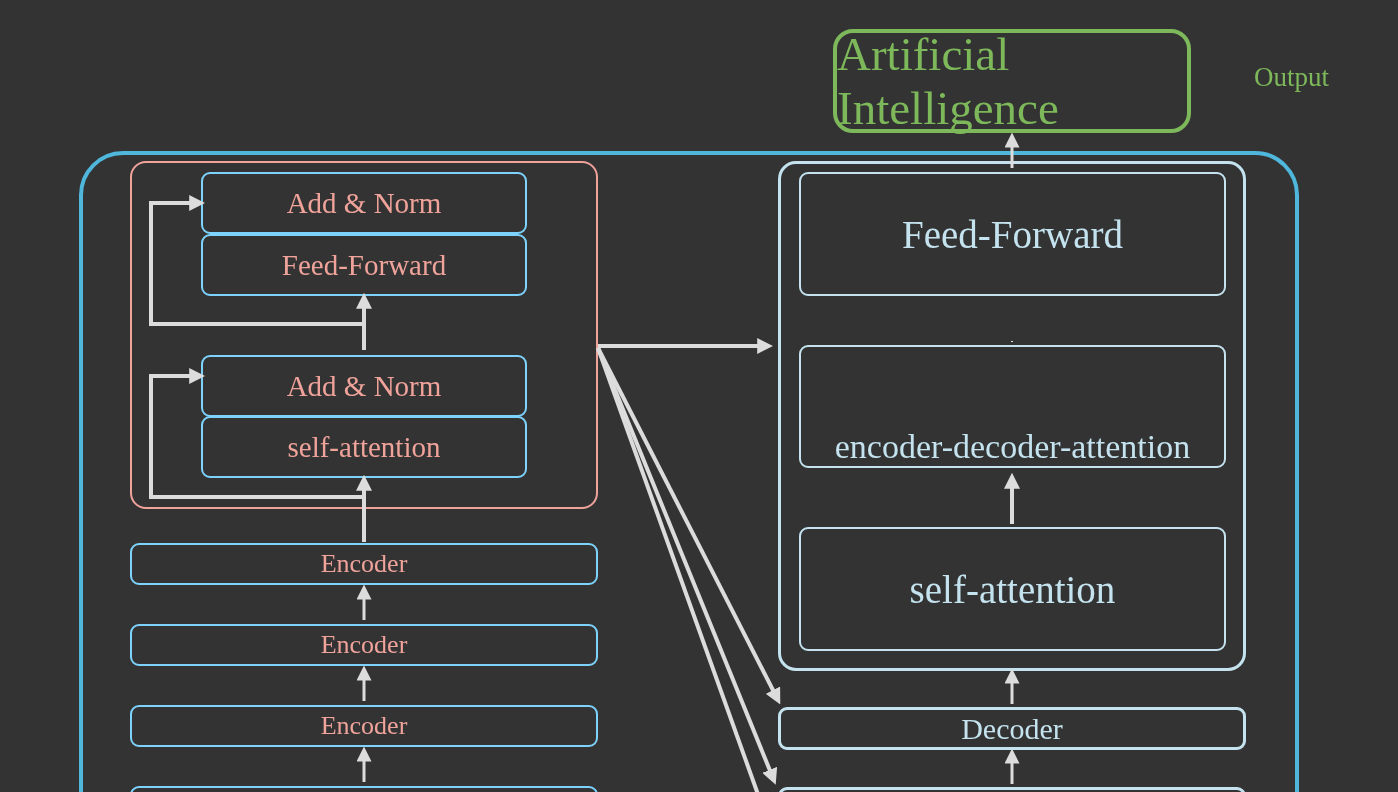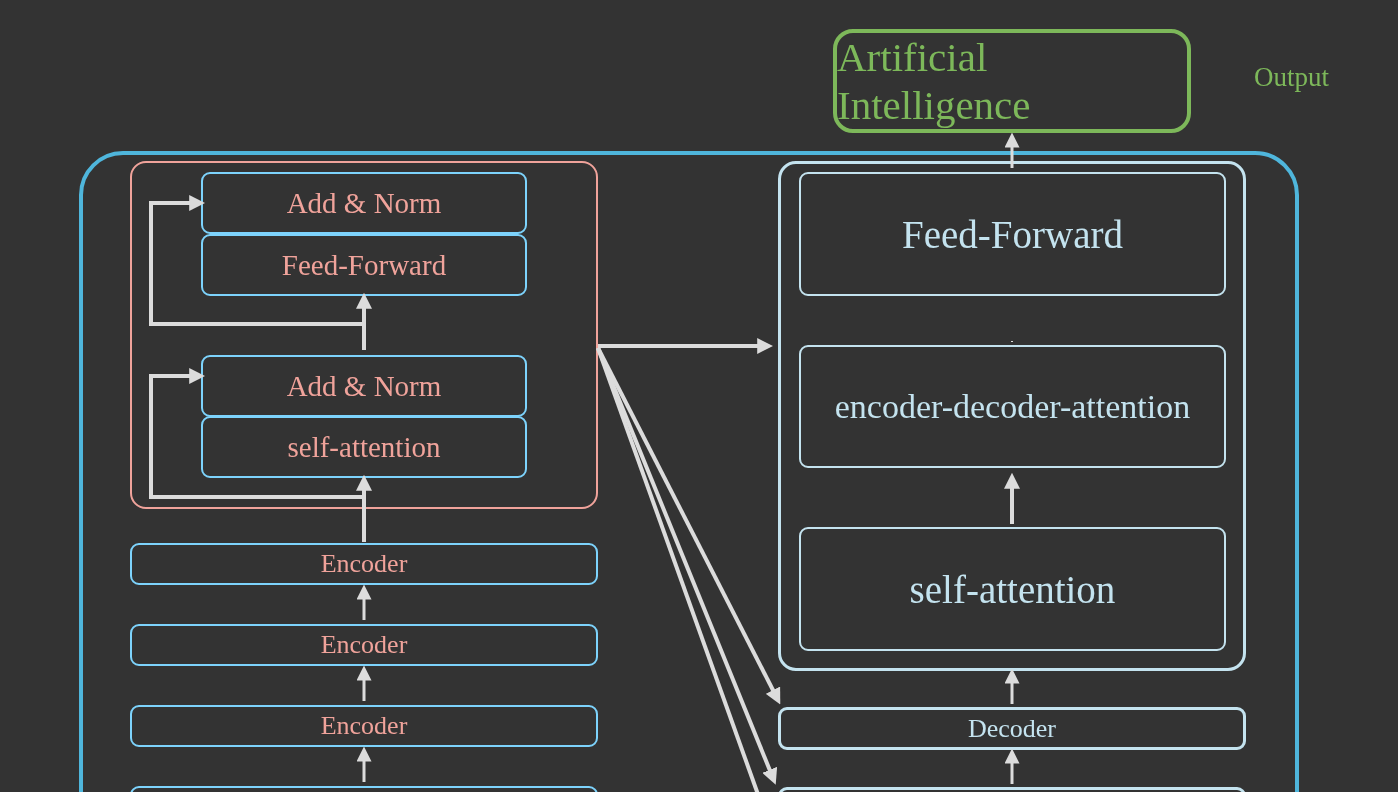--- a/index.html
+++ b/index.html
@@ -3,21 +3,21 @@
 <meta charset="utf-8">
 <style>
   html, body { margin: 0; padding: 0; }
   body { width: 1398px; height: 792px; background: #333333; overflow: hidden; position: relative; font-family: "Liberation Serif", "DejaVu Serif", serif; }
   .box { position: absolute; box-sizing: border-box; display: flex; align-items: center; justify-content: center; text-align: center; }
   .enc { border: 2px solid #7dd3fc; color: #f0a39b; border-radius: 9px; }
   .dec { border: 2px solid #c4e3ef; color: #c4e3ef; border-radius: 9px; }
   .outer-blue { position: absolute; left: 79px; top: 151px; width: 1220px; height: 700px; border: 4px solid #4fb6dc; border-radius: 44px; box-sizing: border-box; }
   .enc-group { position: absolute; left: 130px; top: 161px; width: 468px; height: 348px; border: 2px solid #f0a39b; border-radius: 16px; box-sizing: border-box; }
   .dec-group { position: absolute; left: 778px; top: 161px; width: 468px; height: 510px; border: 3px solid #c4e3ef; border-radius: 18px; box-sizing: border-box; }
-  .out-box { position: absolute; left: 833px; top: 29px; width: 358px; height: 104px; border: 4px solid #7db85a; border-radius: 20px; box-sizing: border-box; color: #7db85a; font-size: 41px; display: flex; align-items: center; justify-content: center; }
+  .out-box { position: absolute; left: 833px; top: 29px; width: 358px; height: 104px; border: 4px solid #7db85a; border-radius: 20px; box-sizing: border-box; color: #7db85a; font-size: 47px; display: flex; align-items: center; justify-content: center; }
   .out-label { position: absolute; left: 1254px; top: 62px; color: #7db85a; font-size: 27px; }
   svg.arrows { position: absolute; left: 0; top: 0; }
 </style>
 </head>
 <body>
 
 <div class="outer-blue"></div>
 
 <div class="out-box">
   <span>Artificial Intelligence</span>
@@ -46,28 +46,28 @@
 </div>
 <div class="box enc" style="left:130px;top:705px;width:468px;height:42px;font-size:26px;">
   <span>Encoder</span>
 </div>
 <div class="box enc" style="left:130px;top:786px;width:468px;height:42px;"></div>
 
 <div class="dec-group"></div>
 <div class="box dec" style="left:799px;top:172px;width:427px;height:124px;font-size:39px;">
   <span>Feed-Forward</span>
 </div>
-<div class="box dec" style="left:799px;top:345px;width:427px;height:123px;font-size:34px;">
+<div class="box dec" style="left:799px;top:345px;width:427px;height:123px;font-size:34px;align-items:flex-end;">
   <span>encoder-decoder-attention</span>
 </div>
 <div class="box dec" style="left:799px;top:527px;width:427px;height:124px;font-size:39px;">
   <span>self-attention</span>
 </div>
 
-<div class="box dec" style="left:778px;top:707px;width:468px;height:43px;font-size:26px;border-width:3px;">
+<div class="box dec" style="left:778px;top:707px;width:468px;height:43px;font-size:30px;border-width:3px;">
   <span>Decoder</span>
 </div>
 <div class="box dec" style="left:778px;top:787px;width:468px;height:43px;border-width:3px;"></div>
 
 <svg class="arrows" width="1398" height="792">
   <defs>
     <marker id="ah" markerWidth="4" markerHeight="4" refX="2.2" refY="2" orient="auto" markerUnits="strokeWidth">
       <path d="M0,0 L4,2 L0,4 z" fill="#dcdcdc"></path>
     </marker>
     <marker id="ahs" markerWidth="5" markerHeight="5" refX="2.5" refY="2.5" orient="auto" markerUnits="strokeWidth">

